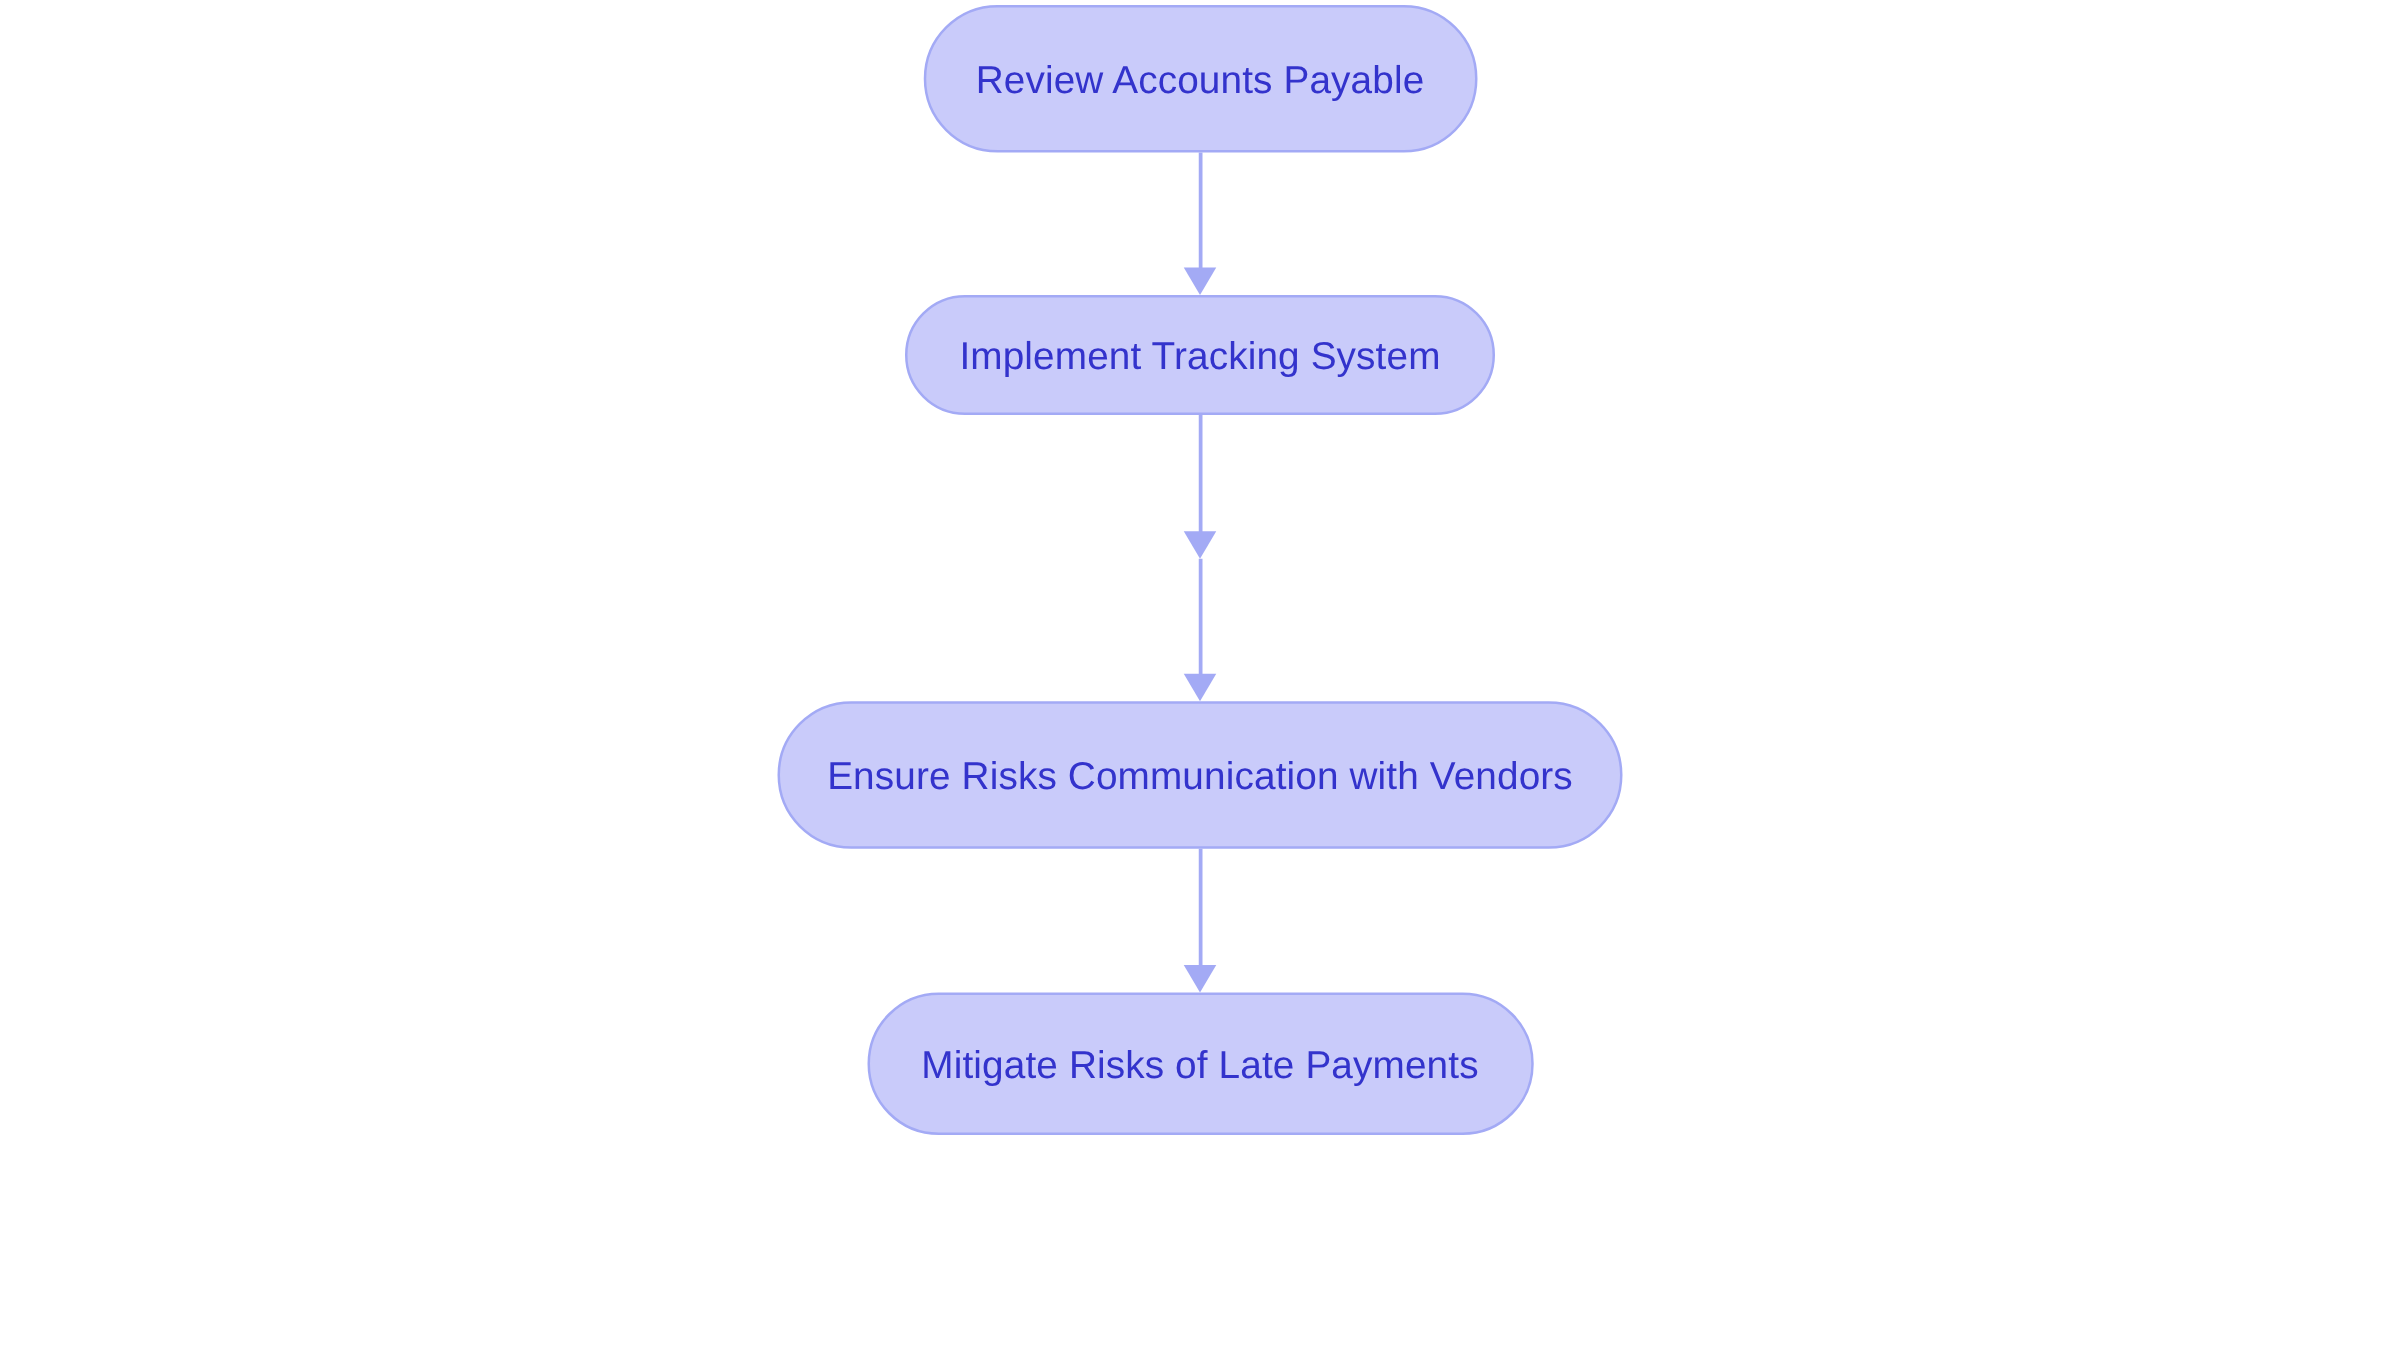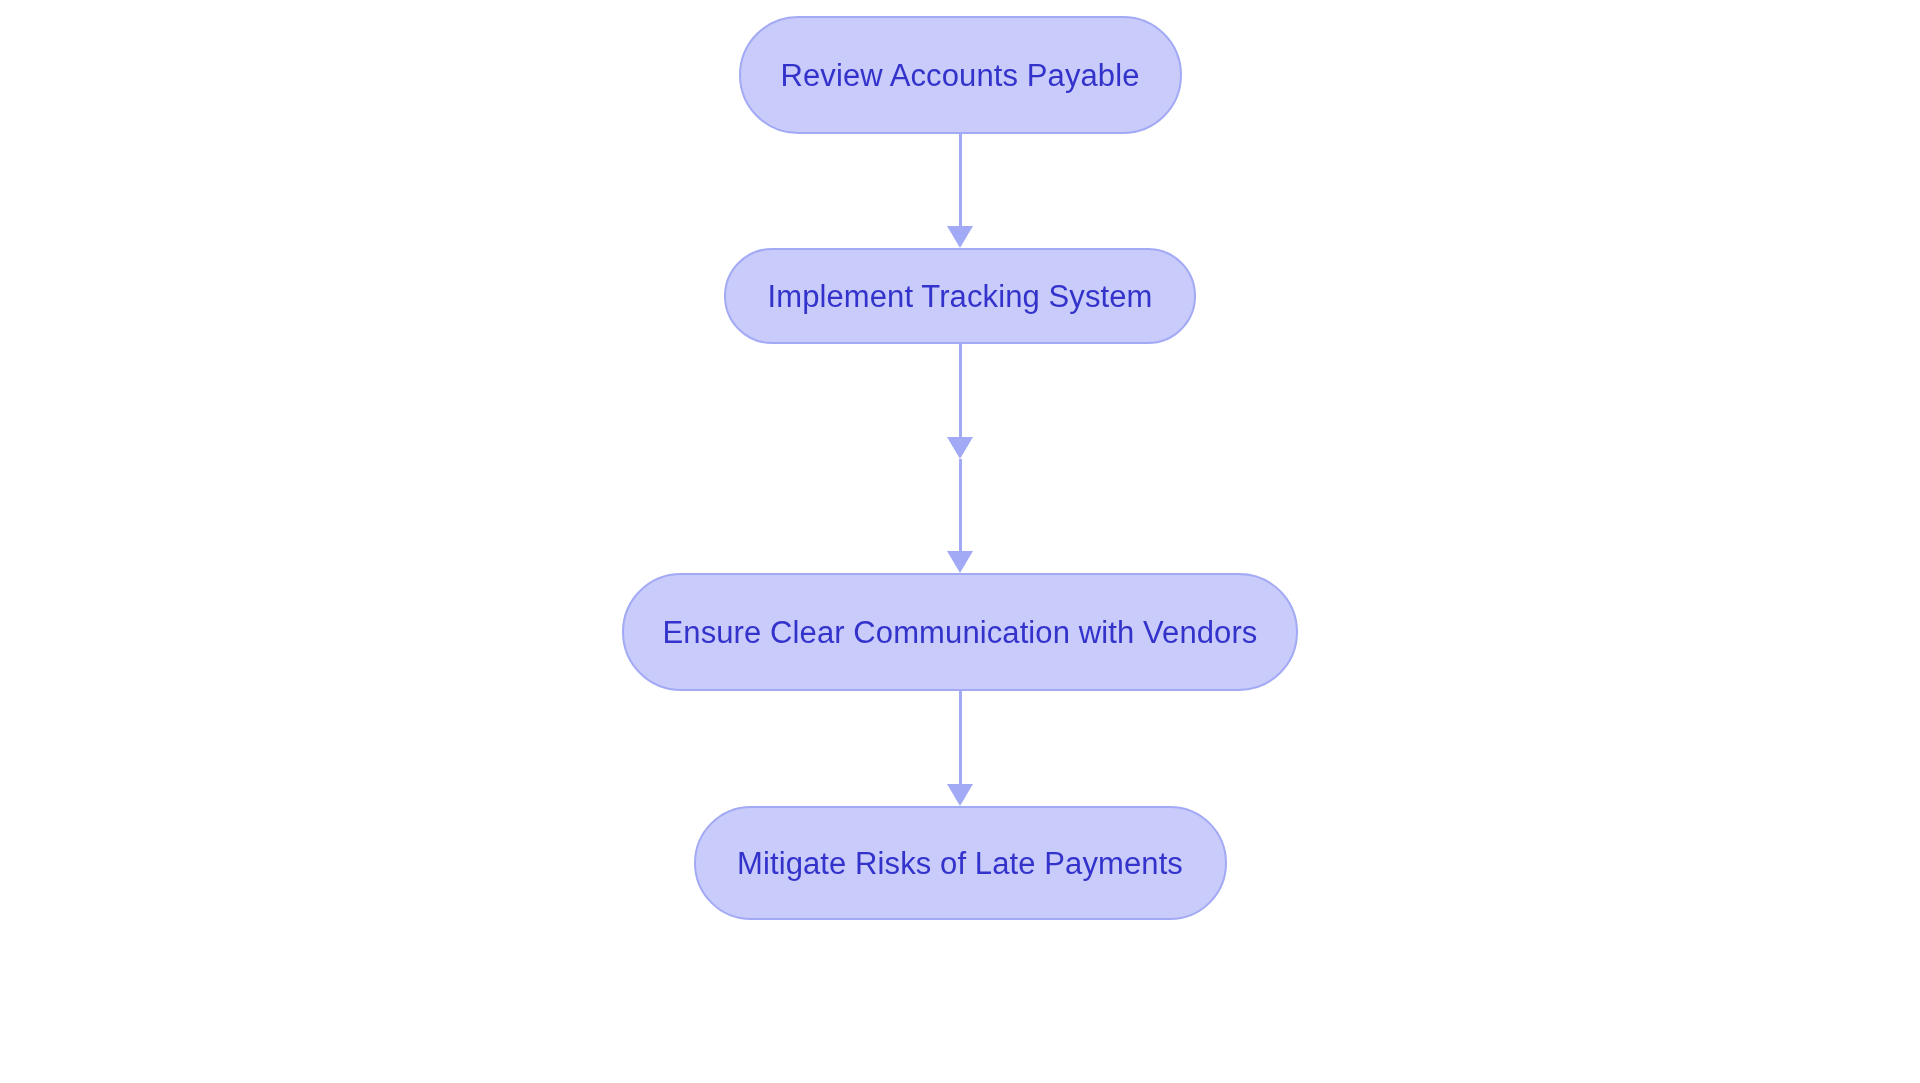--- a/index.html
+++ b/index.html
@@ -78,21 +78,21 @@
     border-right: 13px solid transparent;
     border-top: 22px solid #a3aaf5;
     margin-top: -1px;
   }
 
   
   .flow-stack {
     display: flex;
     flex-direction: column;
     align-items: center;
-    margin-top: 16px;
+    margin-top: 4px;
   }
 </style>
 </head>
 <body>
 
 <div id="flow-canvas">
   <div class="flow-stack">
 
     <div class="node node-0">
       <span class="node-label">Review Accounts Payable</span>
@@ -112,21 +112,21 @@
       <div class="conn-head"></div>
     </div>
 
 
     <div class="connector conn-2">
       <div class="conn-line"></div>
       <div class="conn-head"></div>
     </div>
 
     <div class="node node-3">
-      <span class="node-label">Ensure Clear Communication with Vendors</span>
+      <span class="node-label">Ensure Risks Communication with Vendors</span>
     </div>
 
     <div class="connector conn-3">
       <div class="conn-line"></div>
       <div class="conn-head"></div>
     </div>
 
     <div class="node node-4">
       <span class="node-label">Mitigate Risks of Late Payments</span>
     </div>

